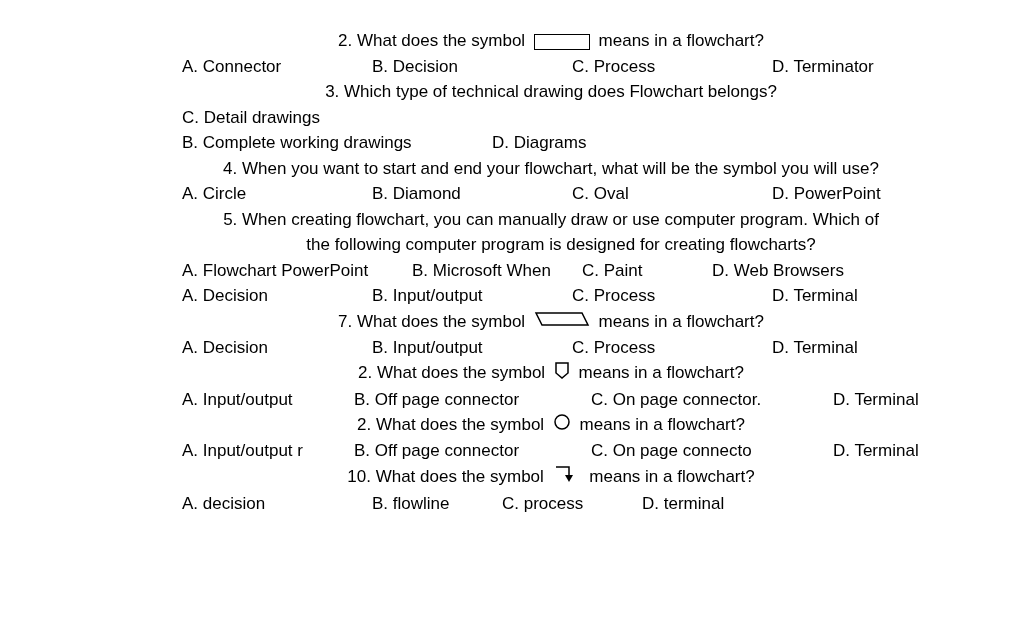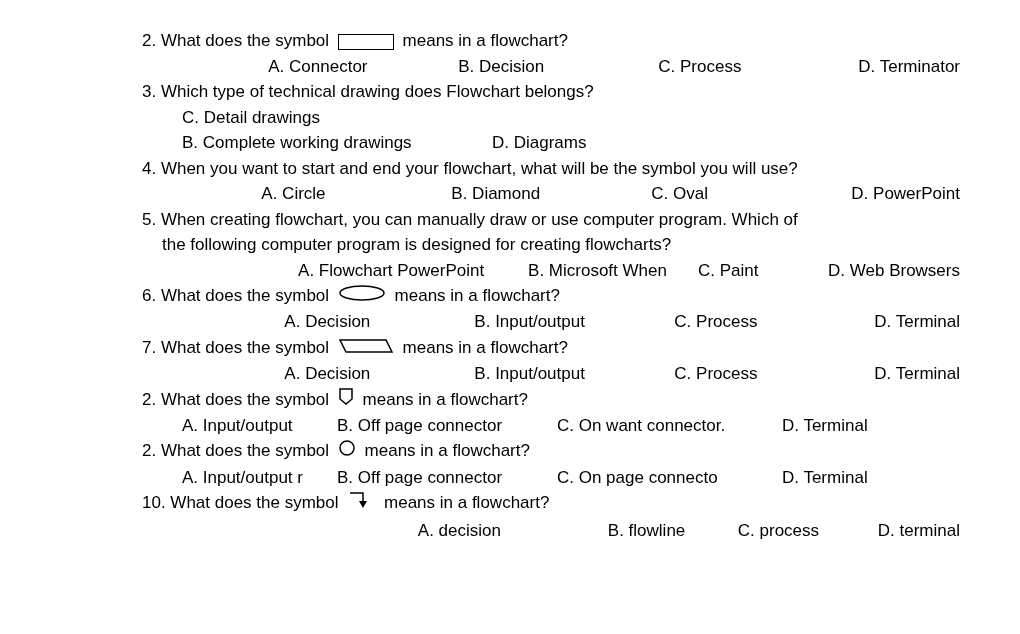--- a/index.html
+++ b/index.html
@@ -9,32 +9,33 @@
       font-size: 17px;
       background: #fff;
       color: #000;
       line-height: 1.5;
     }
     .page {
       padding: 28px 60px 28px 142px;
     }
     .question-line {
       white-space: nowrap;
+      text-align: center;
     }
     .indent-1 {
       padding-left: 20px;
     }
     .options-row {
       display: flex;
       padding-left: 40px;
-      justify-content: flex-end;
     }
     .options-row2 {
       display: flex;
       padding-left: 40px;
+      gap: 17px;
     }
     .opt {
       flex: 0 0 auto;
     }
     .inline-symbol {
       display: inline-block;
       vertical-align: middle;
       margin: 0 4px;
     }
     .rect-symbol {
@@ -80,29 +81,20 @@
 
   <div class="question-line">5. When creating flowchart, you can manually draw or use computer program. Which of</div>
   <div class="question-line indent-1">the following computer program is designed for creating flowcharts?</div>
   <div class="options-row">
     <span class="opt" style="width:230px">A. Flowchart PowerPoint</span>
     <span class="opt" style="width:170px">B. Microsoft When</span>
     <span class="opt" style="width:130px">C. Paint</span>
     <span class="opt">D. Web Browsers</span>
   </div>
 
-  <div class="question-line">
-    <span>6. What does the symbol</span>
-    <span class="inline-symbol">
-      <svg width="48" height="18">
-          <ellipse cx="24" cy="9" rx="22" ry="7" fill="none" stroke="#000" stroke-width="1.5"></ellipse>
-        </svg>
-    </span>
-    <span> means in a flowchart?</span>
-  </div>
   <div class="options-row">
     <span class="opt" style="width:190px">A. Decision</span>
     <span class="opt" style="width:200px">B. Input/output</span>
     <span class="opt" style="width:200px">C. Process</span>
     <span class="opt">D. Terminal</span>
   </div>
 
   <div class="question-line">
     <span>7. What does the symbol</span>
     <span class="inline-symbol">
@@ -124,21 +116,21 @@
     <span class="inline-symbol">
       <svg width="16" height="18">
           <path d="M2 2 L14 2 L14 12 L8 17 L2 12 Z" fill="none" stroke="#000" stroke-width="1.5"></path>
         </svg>
     </span>
     <span> means in a flowchart?</span>
   </div>
   <div class="options-row2">
     <span class="opt" style="width:155px">A. Input/output</span>
     <span class="opt" style="width:220px">B. Off page connector</span>
-    <span class="opt" style="width:225px">C. On want connector.</span>
+    <span class="opt" style="width:225px">C. On page connector.</span>
     <span class="opt">D. Terminal</span>
   </div>
 
   <div class="question-line">
     <span>2. What does the symbol</span>
     <span class="inline-symbol">
       <svg width="18" height="18">
           <circle cx="9" cy="9" r="7" fill="none" stroke="#000" stroke-width="1.5"></circle>
         </svg>
     </span>

